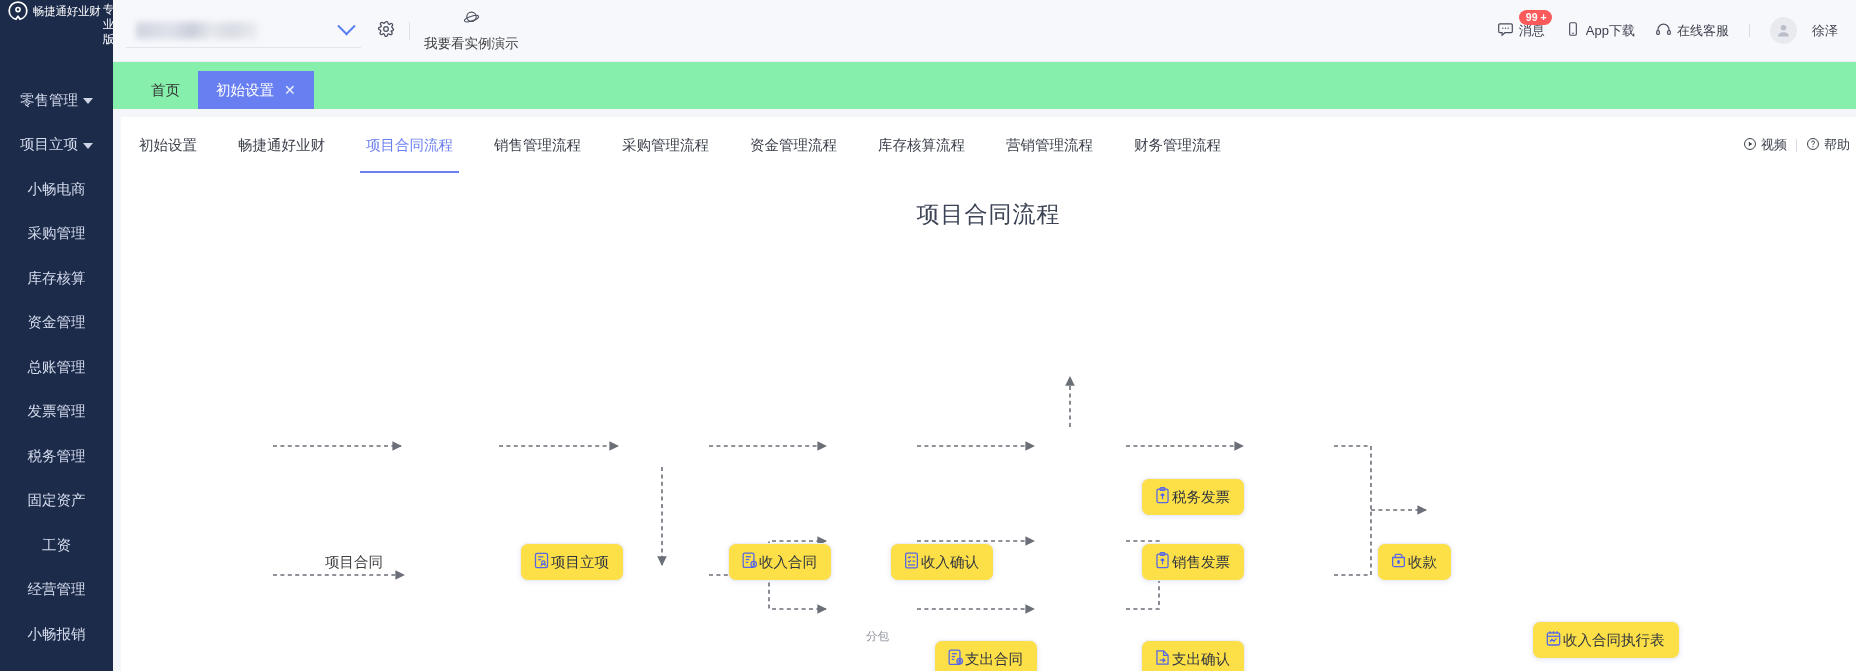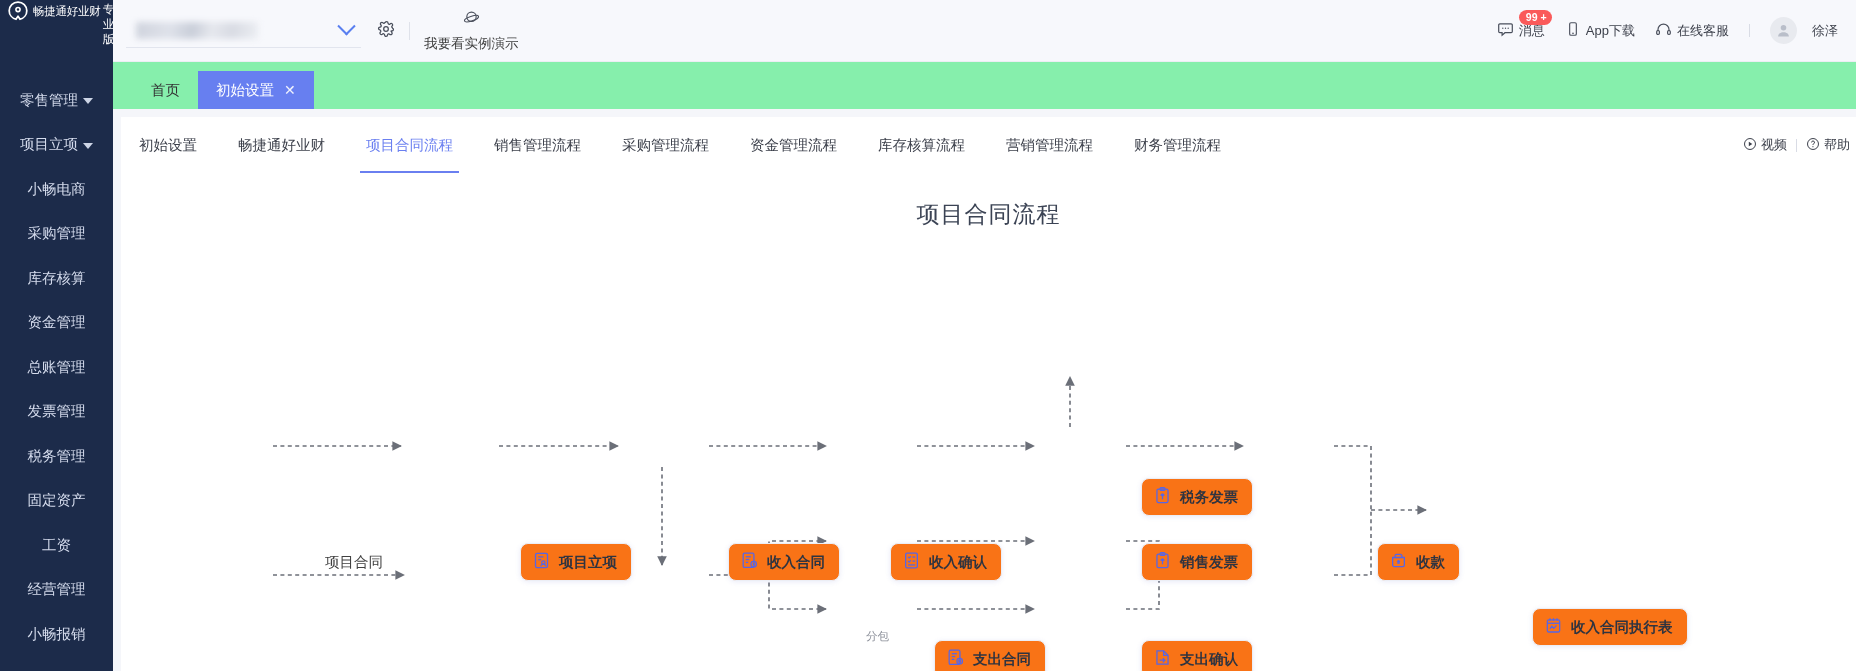--- a/index.html
+++ b/index.html
@@ -148,28 +148,28 @@
   .board { position:relative; width:100%; height: 520px; }
   .board-title {
     text-align:center; font-size:23px; color:#3b4354;
     margin-top: 26px; letter-spacing:1px;
   }
 
   
   .node {
     position:absolute;
     height: 38px;
-    background:#f97316;
+    background:#fde047;
     border-radius: 8px;
     border: 1px solid #eceef5;
     box-shadow: 0 1px 5px rgba(90,110,200,0.13);
-    display:flex; align-items:center; gap:8px;
+    display:flex; align-items:center; 
     padding: 0 14px 0 11px;
     font-size: 14.5px; color:#2f3440;
-    cursor:pointer; white-space:nowrap;font-weight:bold;
+    cursor:pointer; white-space:nowrap;
   }
   .node svg { flex: 0 0 auto; }
   .rowlabel {
     position:absolute; font-size:14.5px; color:#404040; white-space:nowrap;
   }
   .edgelabel {
     position:absolute; font-size:11.5px; color:#8b8f99; white-space:nowrap;
   }
   .svg-layer {
     position:absolute; left:0; top:0; width:100%; height:100%;
@@ -494,21 +494,21 @@
           <span>
             <svg width="19" height="19" viewBox="0 0 24 24" fill="none" stroke="#5566e8" stroke-width="1.6">
               <path d="M4.6 8.2h14.8v9.4a2.2 2.2 0 0 1-2.2 2.2H6.8a2.2 2.2 0 0 1-2.2-2.2z"></path>
               <path d="M7.6 8.2V6.4a2 2 0 0 1 2-2h4.8a2 2 0 0 1 2 2v1.8"></path>
               <path d="M12 11.4v4.6M10.2 12.6 12 14.4l1.8-1.8M10.4 15.4h3.2"></path>
             </svg>
           </span>
           <span>收款</span>
         </div>
 
-        <div class="node" style="left:1411px; top:409px;">
+        <div class="node" style="left:1411px; top:422px;">
           <span>
             <svg width="19" height="19" viewBox="0 0 24 24" fill="none" stroke="#5566e8" stroke-width="1.6">
               <rect x="4.2" y="5" width="15.6" height="15.2" rx="2"></rect>
               <line x1="4.2" y1="9.2" x2="19.8" y2="9.2"></line>
               <line x1="7.6" y1="2.8" x2="7.6" y2="6"></line>
               <line x1="12" y1="2.8" x2="12" y2="6"></line>
               <line x1="16.4" y1="2.8" x2="16.4" y2="6"></line>
               <path d="M7.4 16.4 10 13l2.4 2.6 3.4-3.8"></path>
             </svg>
           </span>

